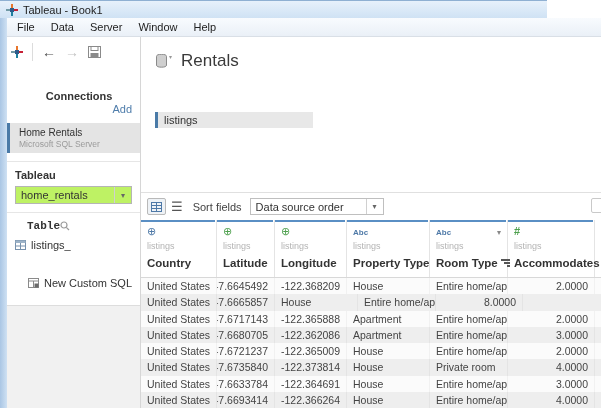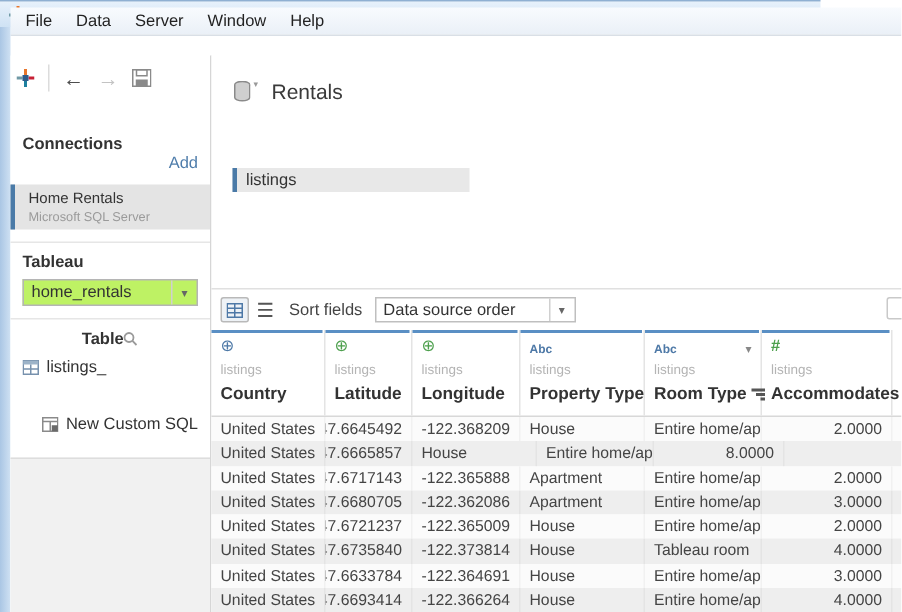--- a/index.html
+++ b/index.html
@@ -6,60 +6,60 @@
   html,body { width:601px; height:408px; overflow:hidden; }
   body { font-family:"Liberation Sans", sans-serif; background:#fff; position:relative; }
 
   
   .titlebar { position:absolute; top:0; left:0; width:547px; height:18px;
     background:linear-gradient(#e7f1fb,#cfe2f4); border-top:1px solid #8fb0d2;
     display:flex; align-items:center; padding-left:6px; gap:5px; }
   .titlebar-text { font-size:11px; color:#1d1d1d; }
   .left-strip { position:absolute; top:18px; left:0; width:7px; height:390px;
     background:linear-gradient(90deg,#aac6e4,#cfe1f3); }
-  .menubar { position:absolute; top:5px; left:7px; width:594px; height:19px;
+  .menubar { position:absolute; top:18px; left:7px; width:594px; height:19px;
     background:linear-gradient(#f8fbfe,#eaf0f7); border-bottom:1px solid #d9dfe6;
     display:flex; align-items:center; padding-left:2px; }
   .menu-item { font-size:11px; color:#222; padding:2px 8px; cursor:default; }
 
   .content { position:absolute; top:37px; left:7px; width:594px; height:371px; display:flex; }
 
   
   .sidebar { width:134px; height:100%; background:#fff; border-right:1px solid #d6d6d6;
     display:flex; flex-direction:column; font-size:11px; color:#333; }
   .sb-toolbar { height:30px; display:flex; align-items:center; padding:0 4px; gap:9px; }
   .tb-sep { width:1px; height:18px; background:#dcdcdc; }
   .nav-arrow { font-size:14px; color:#4d4d4d; line-height:1; }
   .nav-arrow.disabled { color:#c3c3c3; }
   .sb-section-divider { height:1px; background:#e6e6e6; margin:0; }
-  .connections-row { display:flex; justify-content:space-between; align-items:center;
+  .connections-row { display:flex; justify-content:flex-end; align-items:center;
     padding:9px 8px 6px 8px; }
   .connections-label { font-weight:bold; color:#333; }
   .add-link { color:#4f7dab;margin-top:27px; }
   .connection-item { background:#e4e4e4; border-left:3px solid #4a7aa7; margin:2px 0 8px 0;
     padding:4px 0 4px 9px; }
   .conn-name { font-size:10px; color:#333; }
   .conn-sub { font-size:8.5px; color:#9a9a9a; margin-top:1px; }
   .section-label { font-weight:bold; padding:7px 8px 4px 8px; }
   .combo { margin:1px 8px 8px 8px; height:18px; border:1px solid #b5b5b5; background:#bef264;
     display:flex; align-items:center; }
   .combo-text { flex:1; padding-left:5px; font-size:11px; color:#333; }
   .combo-caret { width:17px; height:100%; border-left:1px solid #d0d0d0;
     display:flex; align-items:center; justify-content:center; color:#666; font-size:8px; }
-  .table-header-row { display:flex; justify-content:center; align-items:center;
-    padding:7px 8px 3px 8px; }
+  .table-header-row { display:flex; justify-content:flex-start; align-items:center;
+    padding:7px 8px 3px 20px;font-family:Liberation Mono, monospace; }
   .sb-item { display:flex; align-items:center; gap:5px; padding:4px 8px; }
   .sb-item-label { font-size:11px; color:#333; }
   .new-sql { margin-top:18px;justify-content:flex-end; }
   .sb-bottom { flex:1; background:#f1f1f1; border-top:1px solid #ddd; margin-top:12px; }
 
   
   .main { flex:1; display:flex; flex-direction:column; background:#fff; }
   .ds-header { display:flex; align-items:center; gap:9px; padding:13px 0 0 15px; height:34px; }
-  .ds-title { font-size:14px; color:#3a3a3a; }
+  .ds-title { font-size:17px; color:#3a3a3a; }
   .canvas { height:121px; position:relative; }
   .table-pill { position:absolute; left:14px; top:41px; width:158px; height:16px;
     background:#e8e8e8; border-left:3px solid #4a7aa7; display:flex; align-items:center; }
   .table-pill span { font-size:11px; color:#333; padding-left:6px; }
 
   
   .grid-pane { flex:1; border-top:1px solid #e0e0e0; display:flex; flex-direction:column; position:relative; }
   .grid-toolbar { height:27px; display:flex; align-items:center; padding-left:6px; gap:6px; position:relative; }
   .view-btn { width:19px; height:17px; border:1px solid #b9b9b9; background:#eef2f6; border-radius:2px;
     display:flex; align-items:center; justify-content:center; }
@@ -350,21 +350,21 @@
           <span class="gcell c3">House</span>
           <span class="gcell c4">Entire home/apt</span>
           <span class="gcell c5 r">2.0000</span>
           <span class="gfill"></span>
         </div>
         <div class="grow">
           <span class="gcell c0">United States</span>
           <span class="gcell c1 r">47.6735840</span>
           <span class="gcell c2 r">-122.373814</span>
           <span class="gcell c3">House</span>
-          <span class="gcell c4">Tableau room</span>
+          <span class="gcell c4">Private room</span>
           <span class="gcell c5 r">4.0000</span>
           <span class="gfill"></span>
         </div>
         <div class="grow">
           <span class="gcell c0">United States</span>
           <span class="gcell c1 r">47.6633784</span>
           <span class="gcell c2 r">-122.364691</span>
           <span class="gcell c3">House</span>
           <span class="gcell c4">Entire home/apt</span>
           <span class="gcell c5 r">3.0000</span>

